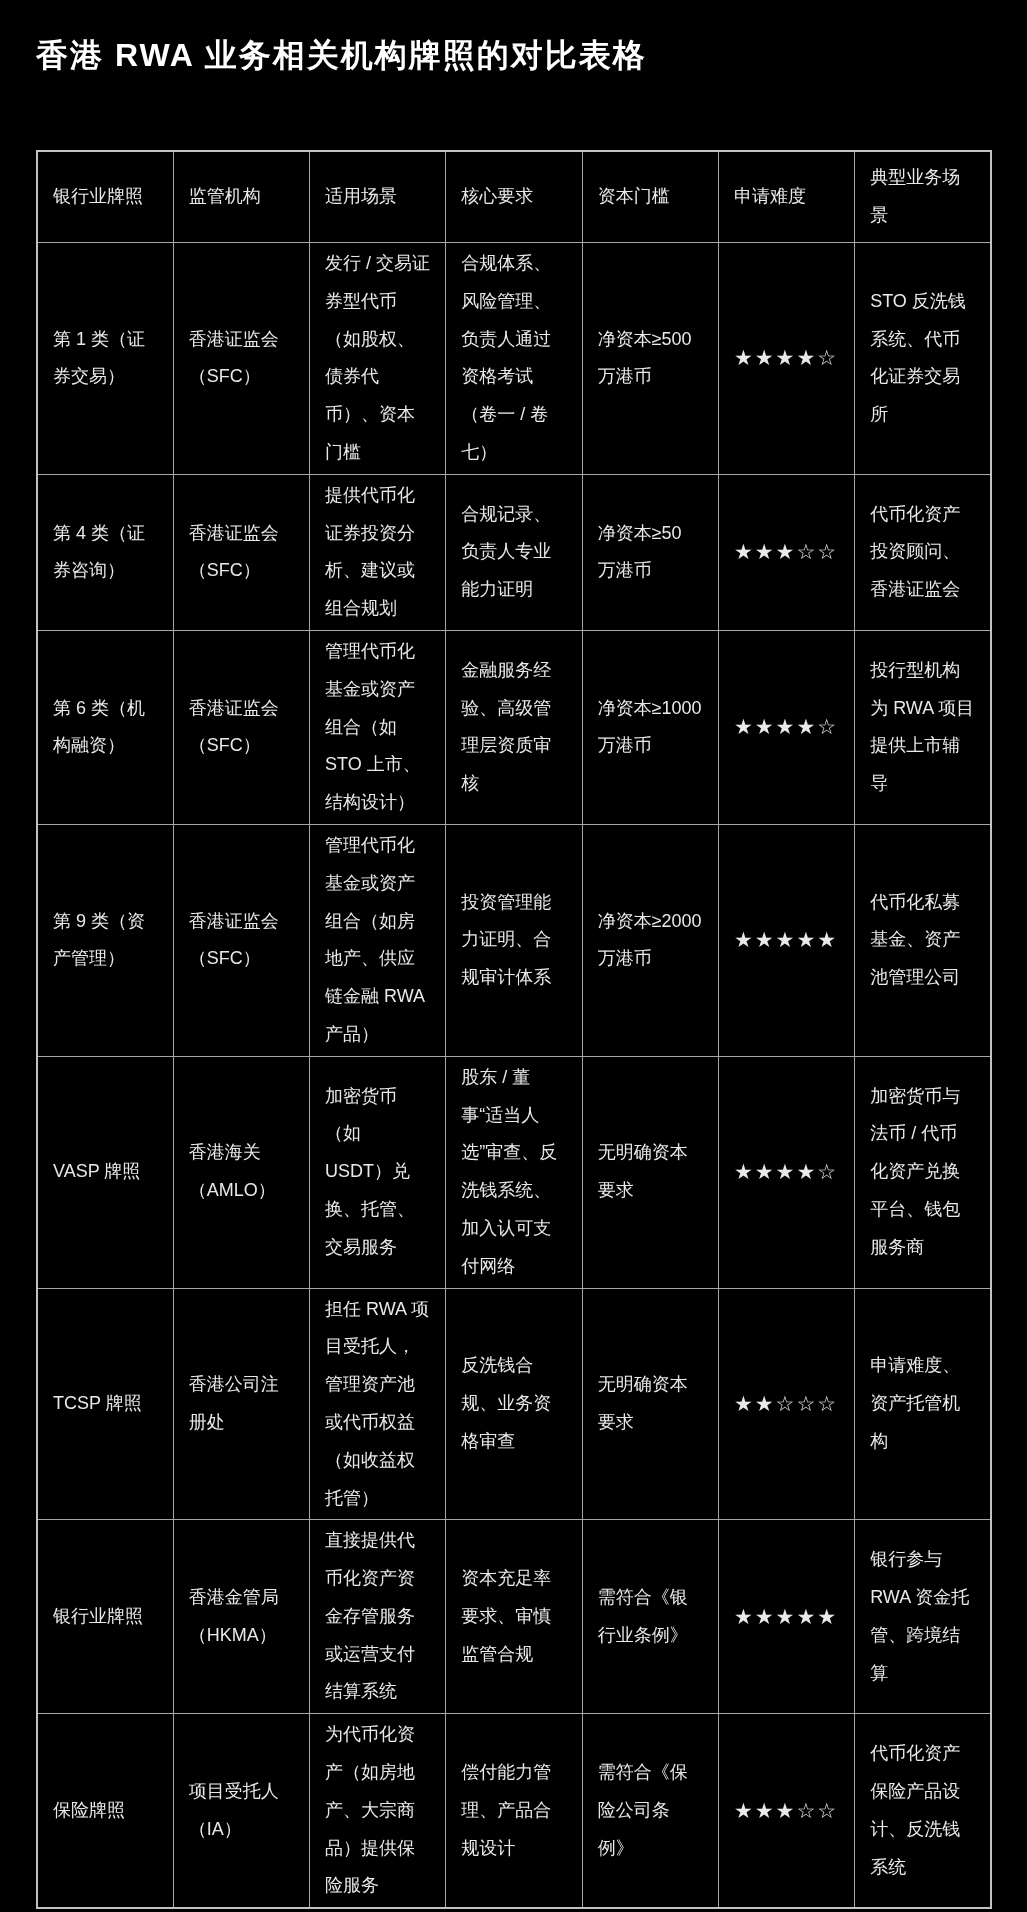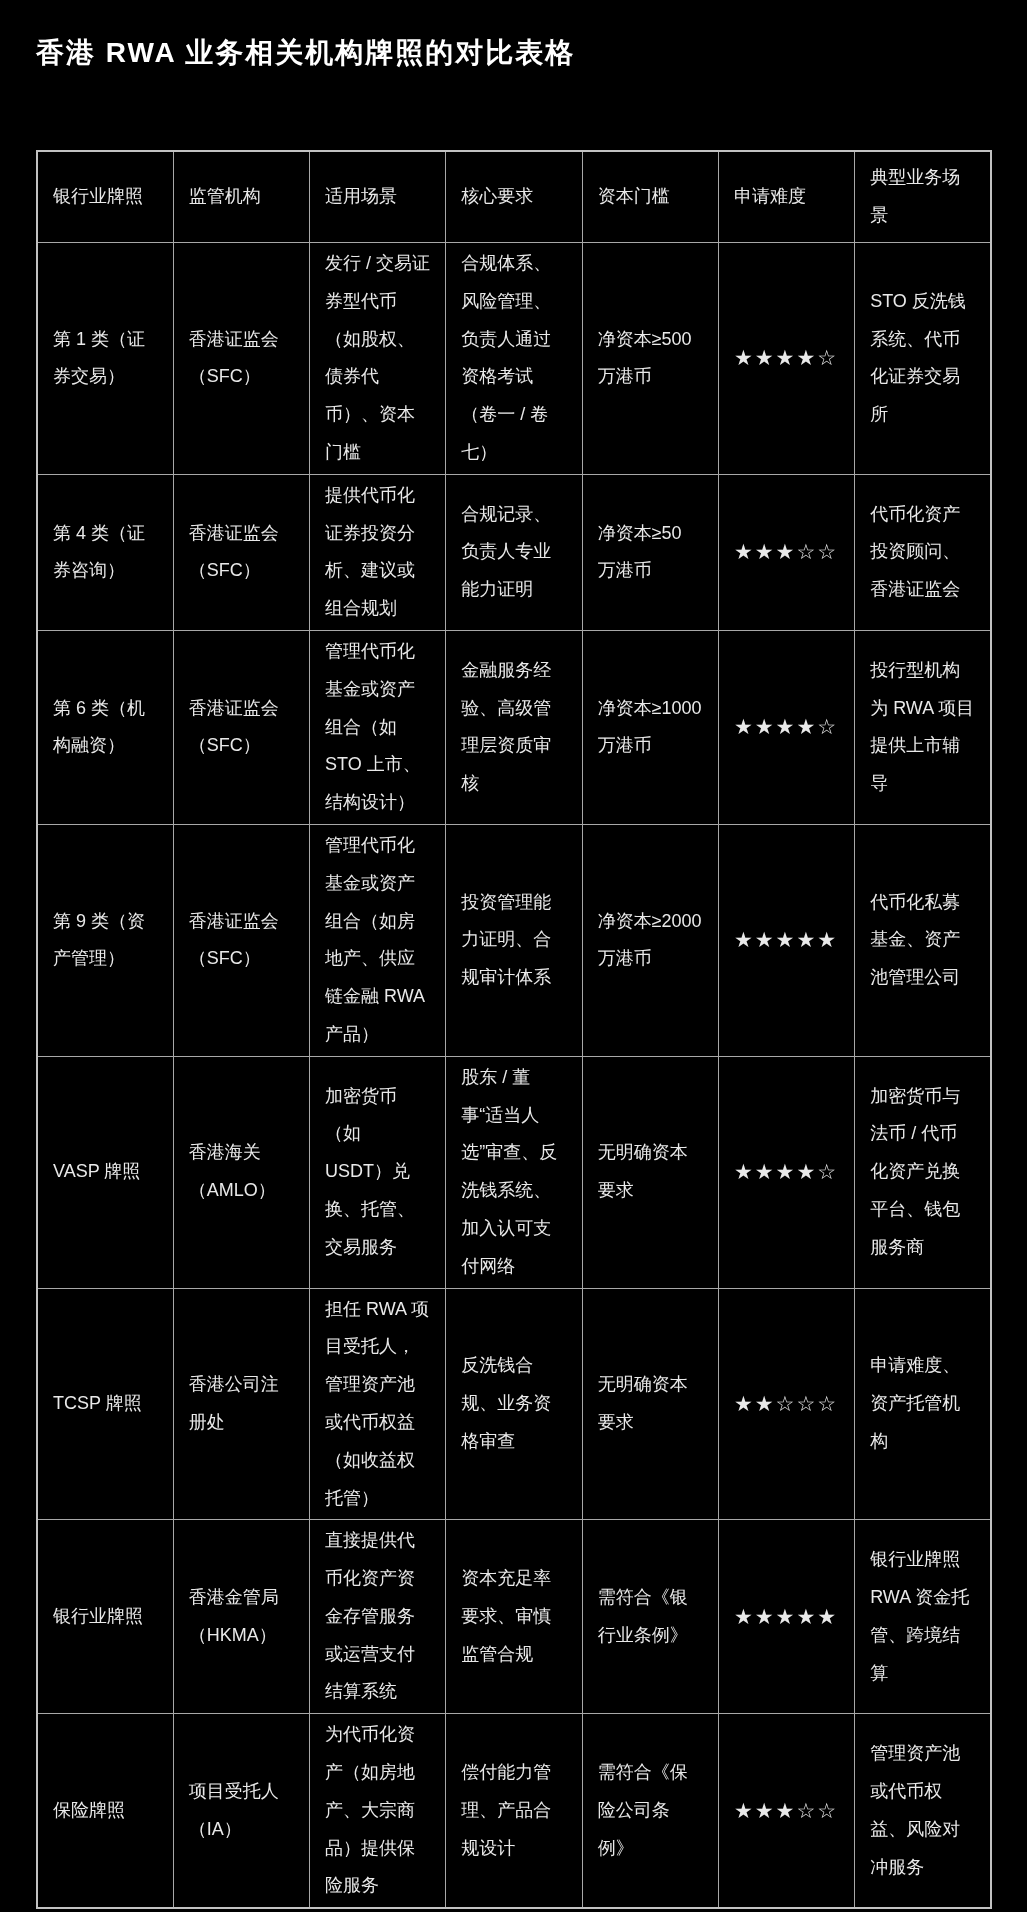--- a/index.html
+++ b/index.html
@@ -13,21 +13,21 @@
     overflow: hidden;
     font-family: "Liberation Sans", sans-serif;
     position: relative;
   }
   .page-title {
     position: absolute;
     left: 36px;
     top: 34px;
     margin: 0;
     color: #ffffff;
-    font-size: 28px;
+    font-size: 32px;
     font-weight: bold;
     letter-spacing: 2px;
     white-space: nowrap;
   }
   table.license-table {
     position: absolute;
     left: 36px;
     top: 150px;
     width: 956px;
     border-collapse: collapse;
@@ -137,25 +137,25 @@
       <td class="stars-cell">★★☆☆☆</td>
       <td>申请难度、资产托管机构</td>
     </tr>
     <tr>
       <td>银行业牌照</td>
       <td>香港金管局（HKMA）</td>
       <td>直接提供代币化资产资金存管服务或运营支付结算系统</td>
       <td>资本充足率要求、审慎监管合规</td>
       <td>需符合《银行业条例》</td>
       <td class="stars-cell">★★★★★</td>
-      <td>银行业牌照 RWA 资金托管、跨境结算</td>
+      <td>银行参与 RWA 资金托管、跨境结算</td>
     </tr>
     <tr>
       <td>保险牌照</td>
       <td>项目受托人（IA）</td>
       <td>为代币化资产（如房地产、大宗商品）提供保险服务</td>
       <td>偿付能力管理、产品合规设计</td>
       <td>需符合《保险公司条例》</td>
       <td class="stars-cell">★★★☆☆</td>
-      <td>管理资产池或代币权益、风险对冲服务</td>
+      <td>代币化资产保险产品设计、反洗钱系统</td>
     </tr>
   </tbody>
 </table>
 
 </body></html>

